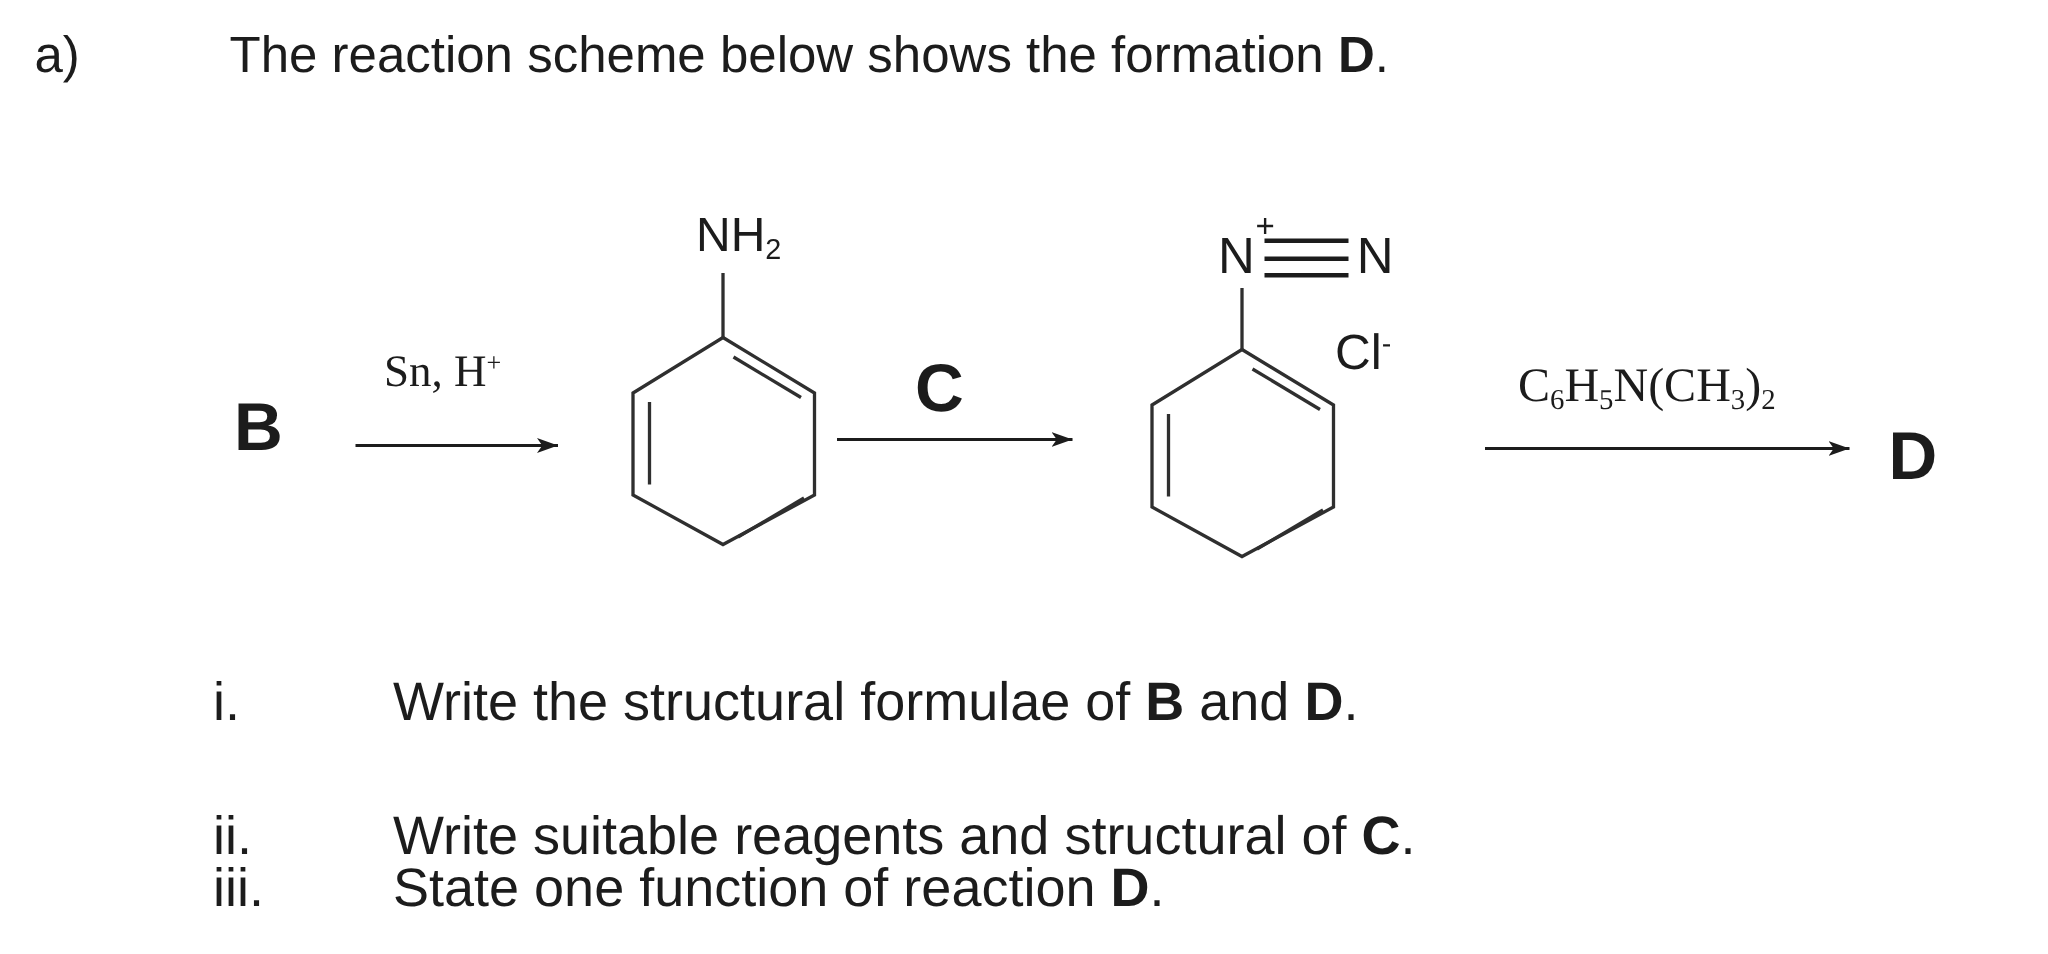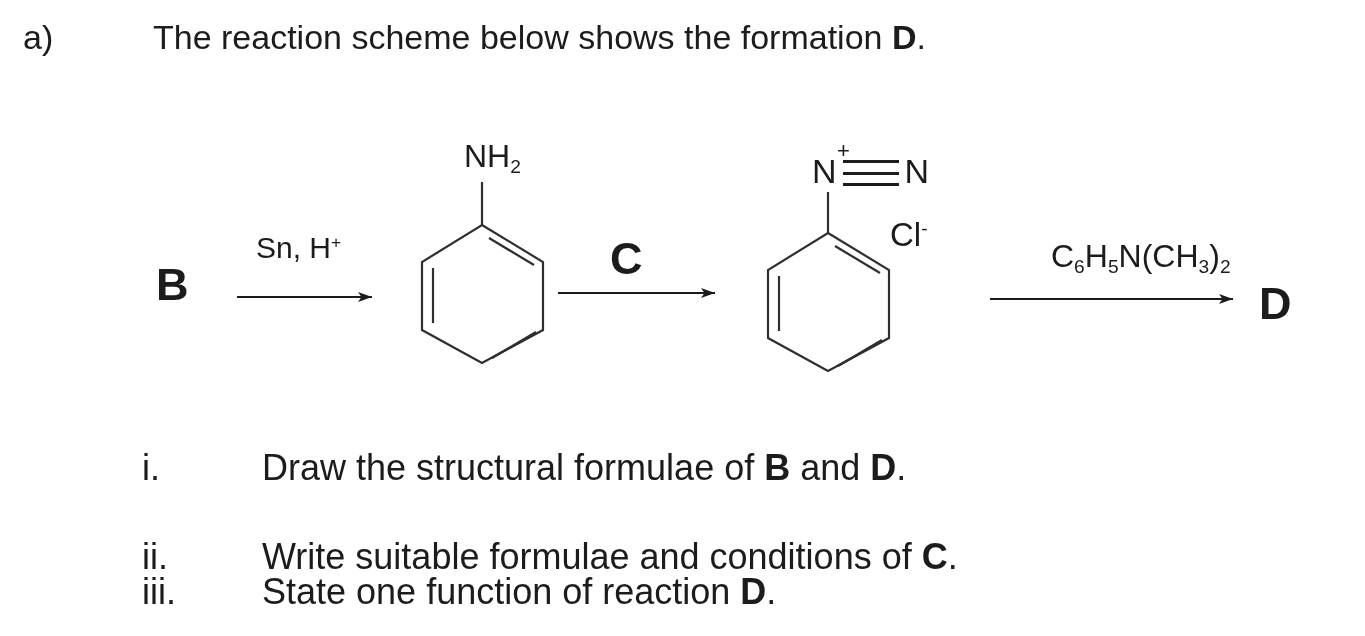--- a/index.html
+++ b/index.html
@@ -17,23 +17,23 @@
   .hdr{top:17px;font-size:34px;line-height:1.2;white-space:pre}
   .part{left:23px}
   .prompt{left:153px}
   b,.b{font-weight:bold}
 
   
   .scheme-svg{position:absolute;left:0;top:0;width:1365px;height:636px}
 
   
   .big-letter{font-weight:bold;font-size:45px;line-height:1;white-space:pre}
-  .serif{font-family:Liberation Sans, sans-serif;line-height:1;white-space:pre}
+  .serif{font-family:Liberation Serif, serif;line-height:1;white-space:pre}
   .reagent1{left:256px;top:233px;font-size:30px}
-  .formula3{left:1051px;top:240px;font-size:32px}
+  .formula3{left:1012px;top:240px;font-size:32px}
   .sup{font-size:0.58em;vertical-align:0.55em;letter-spacing:0}
   .sub{font-size:0.60em;vertical-align:-0.30em}
   .nh2{left:464px;top:140px;font-size:32px;line-height:1;white-space:pre}
   .dz{left:812px;top:154px;font-size:34px;line-height:1;white-space:pre}
   .dz .plus{position:absolute;left:25px;top:-14px;font-size:22px}
   .tbond{
     display:inline-block;width:56px;height:26px;vertical-align:-3px;margin:0 6px;
     background-image:linear-gradient(#1c1c1c,#1c1c1c),linear-gradient(#1c1c1c,#1c1c1c),linear-gradient(#1c1c1c,#1c1c1c);
     background-size:100% 3px;background-repeat:no-repeat;
     background-position:0 0,0 50%,0 100%;
@@ -95,19 +95,19 @@
 
 <span class="abs dz"><span>N</span><span class="plus">+</span><span class="tbond"></span><span>N</span></span>
 
 <span class="abs clion"><span>Cl</span><span class="sup">-</span></span>
 
 <span class="abs serif formula3"><span>C</span><span class="sub">6</span><span>H</span><span class="sub">5</span><span>N(CH</span><span class="sub">3</span><span>)</span><span class="sub">2</span></span>
 
 <span class="abs big-letter lblD">D</span>
 
 <span class="abs qrow qnum r1">i.</span>
-<span class="abs qrow qtext r1"><span>Draw the structural formulae of </span><b>B</b><span> and </span><b>D</b><span>.</span></span>
+<span class="abs qrow qtext r1"><span>Write the structural formulae of </span><b>B</b><span> and </span><b>D</b><span>.</span></span>
 
 <span class="abs qrow qnum r2">ii.</span>
-<span class="abs qrow qtext r2"><span>Write suitable formulae and conditions of </span><b>C</b><span>.</span><b></b><span></span></span>
+<span class="abs qrow qtext r2"><span>Write suitable reagents and structural of </span><b>C</b><span>.</span><b></b><span></span></span>
 
 <span class="abs qrow qnum r3">iii.</span>
 <span class="abs qrow qtext r3"><span>State one function of reaction </span><b>D</b><span>.</span><b></b><span></span></span>
 
 </body></html>

